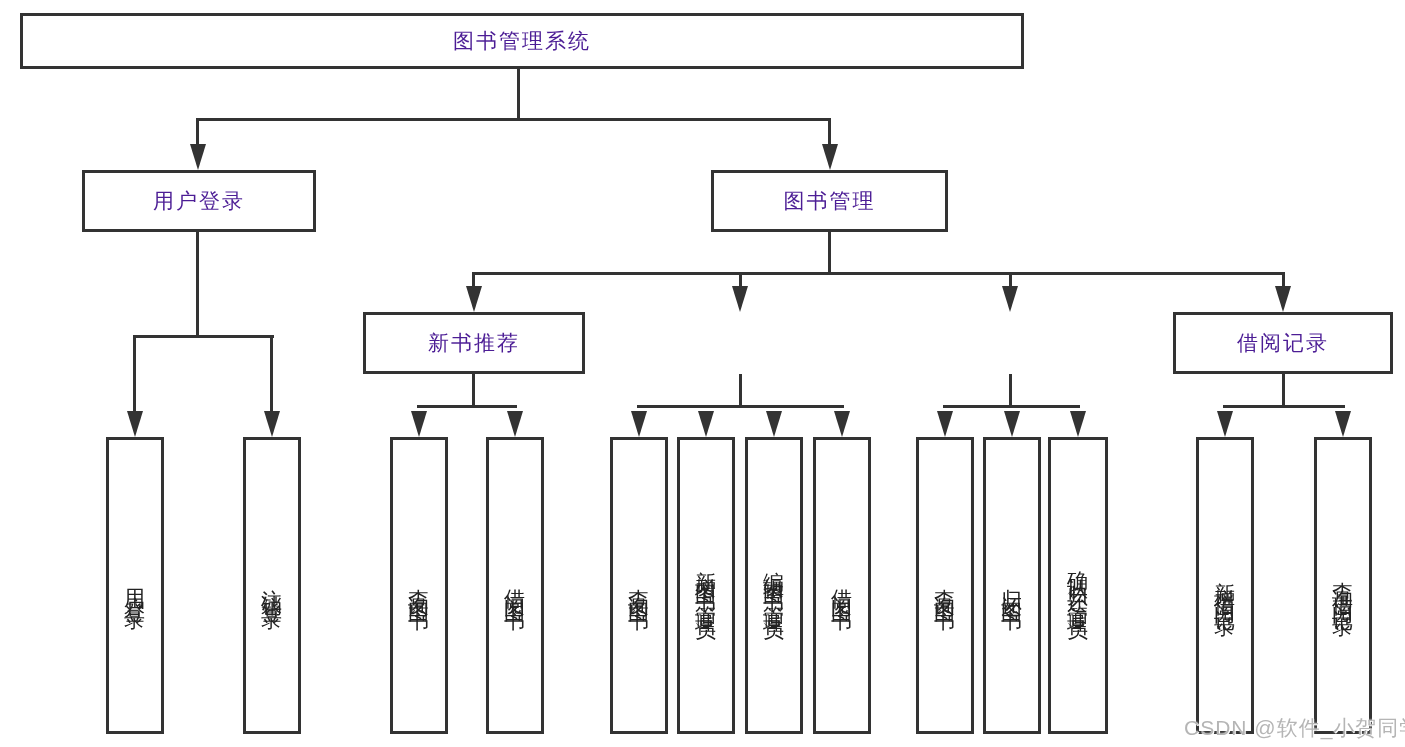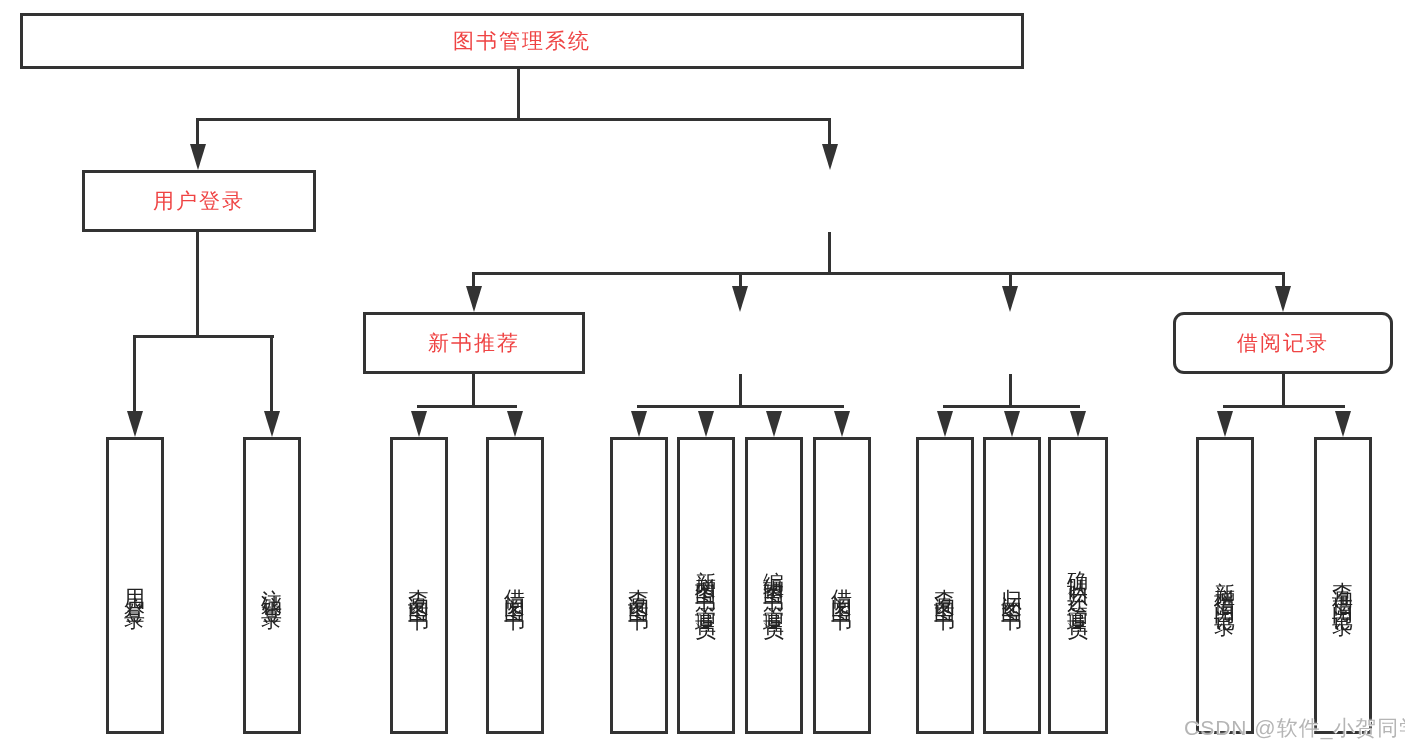--- a/index.html
+++ b/index.html
@@ -14,21 +14,21 @@
   .hbox {
     position: absolute;
     box-sizing: border-box;
     border: 3px solid #333333;
     background: #ffffff;
     display: flex;
     align-items: center;
     justify-content: center;
     font-size: 21px;
     letter-spacing: 2px;
-    color: #ef4444;
+    color: #4c1d95;
   }
   .vbox {
     position: absolute;
     box-sizing: border-box;
     border: 3px solid #333333;
     background: #ffffff;
     display: flex;
     align-items: center;
     justify-content: center;
     color: #222222;
@@ -77,20 +77,23 @@
   <div class="line" style="left:517px; top:66px; width:3px; height:52px;"></div>
   <div class="line" style="left:196px; top:118px; width:635px; height:3px;"></div>
   <div class="line" style="left:196px; top:121px; width:3px; height:24px;"></div>
   <div class="arrow" style="left:190px; top:144px;"></div>
   <div class="line" style="left:828px; top:121px; width:3px; height:24px;"></div>
   <div class="arrow" style="left:822px; top:144px;"></div>
 
   <div class="hbox" style="left:82px; top:170px; width:234px; height:62px;">
     <span>用户登录</span>
   </div>
+  <div class="hbox" style="left:711px; top:170px; width:237px; height:62px;">
+    <span>图书管理</span>
+  </div>
 
   <div class="line" style="left:196px; top:232px; width:3px; height:103px;"></div>
   <div class="line" style="left:133px; top:335px; width:141px; height:3px;"></div>
   <div class="line" style="left:133px; top:338px; width:3px; height:74px;"></div>
   <div class="arrow" style="left:127px; top:411px;"></div>
   <div class="line" style="left:270px; top:338px; width:3px; height:74px;"></div>
   <div class="arrow" style="left:264px; top:411px;"></div>
 
   <div class="line" style="left:828px; top:232px; width:3px; height:40px;"></div>
   <div class="line" style="left:472px; top:272px; width:813px; height:3px;"></div>
@@ -99,21 +102,21 @@
   <div class="line" style="left:739px; top:275px; width:3px; height:12px;"></div>
   <div class="arrow" style="left:732px; top:286px;"></div>
   <div class="line" style="left:1009px; top:275px; width:3px; height:12px;"></div>
   <div class="arrow" style="left:1002px; top:286px;"></div>
   <div class="line" style="left:1282px; top:275px; width:3px; height:12px;"></div>
   <div class="arrow" style="left:1275px; top:286px;"></div>
 
   <div class="hbox" style="left:363px; top:312px; width:222px; height:62px;">
     <span>新书推荐</span>
   </div>
-  <div class="hbox" style="left:1173px; top:312px; width:220px; height:62px;border-radius:11px;">
+  <div class="hbox" style="left:1173px; top:312px; width:220px; height:62px;">
     <span>借阅记录</span>
   </div>
 
   <div class="line" style="left:472px; top:374px; width:3px; height:34px;"></div>
   <div class="line" style="left:417px; top:405px; width:100px; height:3px;"></div>
   <div class="arrow" style="left:411px; top:411px;"></div>
   <div class="arrow" style="left:507px; top:411px;"></div>
 
   <div class="line" style="left:739px; top:374px; width:3px; height:34px;"></div>
   <div class="line" style="left:637px; top:405px; width:207px; height:3px;"></div>

